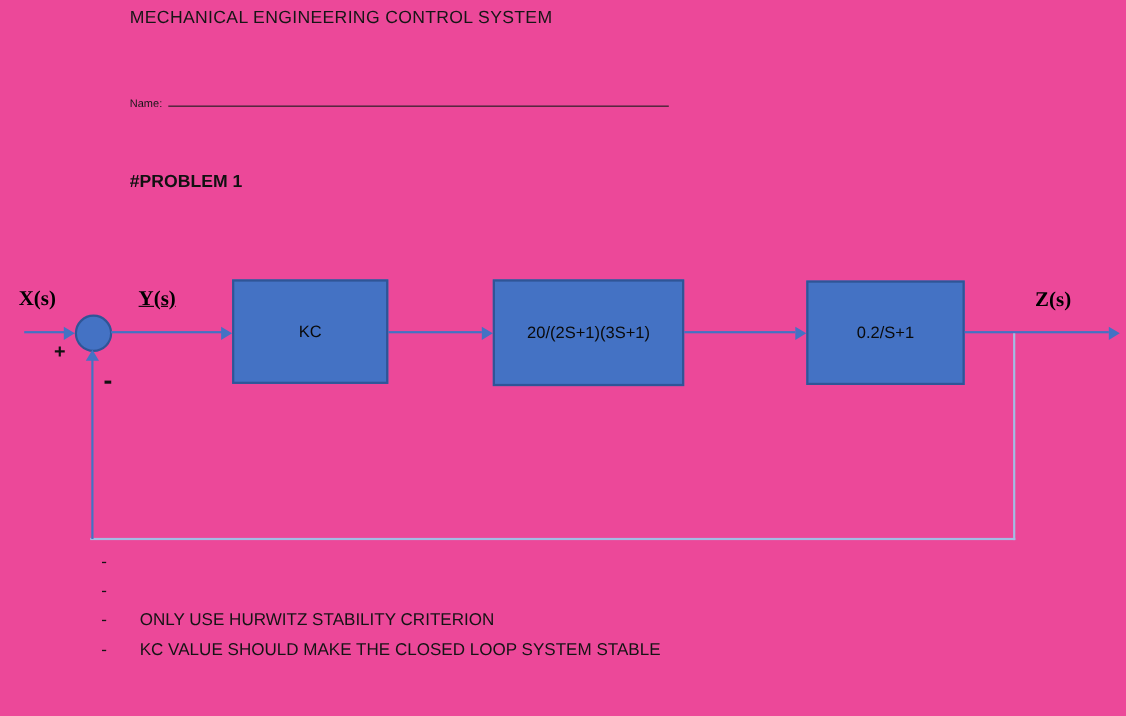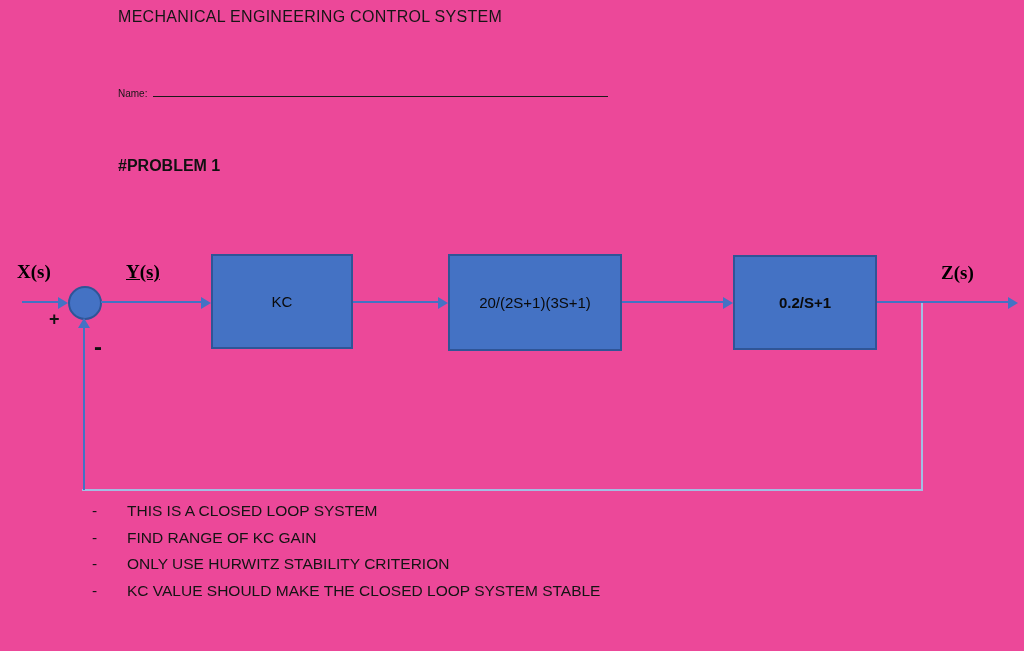--- a/index.html
+++ b/index.html
@@ -90,43 +90,41 @@
     <div class="abs hline" style="left:353px;top:301px;width:85px;"></div>
     <div class="abs arr-r" style="left:438px;top:297px;"></div>
 
     <div class="abs block" style="left:448px;top:254px;width:174px;height:97px;">
       <span>20/(2S+1)(3S+1)</span>
     </div>
 
     <div class="abs hline" style="left:622px;top:301px;width:101px;"></div>
     <div class="abs arr-r" style="left:723px;top:297px;"></div>
 
-    <div class="abs block" style="left:733px;top:255px;width:144px;height:95px;font-weight:bold;">
+    <div class="abs block" style="left:733px;top:255px;width:144px;height:95px;">
       <span>0.2/S+1</span>
     </div>
 
     <div class="abs hline" style="left:877px;top:301px;width:131px;"></div>
     <div class="abs arr-r" style="left:1008px;top:297px;"></div>
     <div class="abs sig-label" style="left:941px;top:262px;">Z(s)</div>
 
     <div class="abs vline fb" style="left:921px;top:303px;height:188px;"></div>
     <div class="abs hline fb" style="left:82px;top:489px;width:841px;"></div>
     <div class="abs vline" style="left:83px;top:327px;height:163px;"></div>
     <div class="abs arr-u" style="left:78px;top:318px;"></div>
 
   </div>
 
   <ul class="abs notes">
     <li>
       <span class="dash">-</span>
-      <span>THIS IS A CLOSED LOOP SYSTEM</span>
     </li>
     <li>
       <span class="dash">-</span>
-      <span>FIND RANGE OF KC GAIN</span>
     </li>
     <li>
       <span class="dash">-</span>
       <span>ONLY USE HURWITZ STABILITY CRITERION</span>
     </li>
     <li>
       <span class="dash">-</span>
       <span>KC VALUE SHOULD MAKE THE CLOSED LOOP SYSTEM STABLE</span>
     </li>
   </ul>

